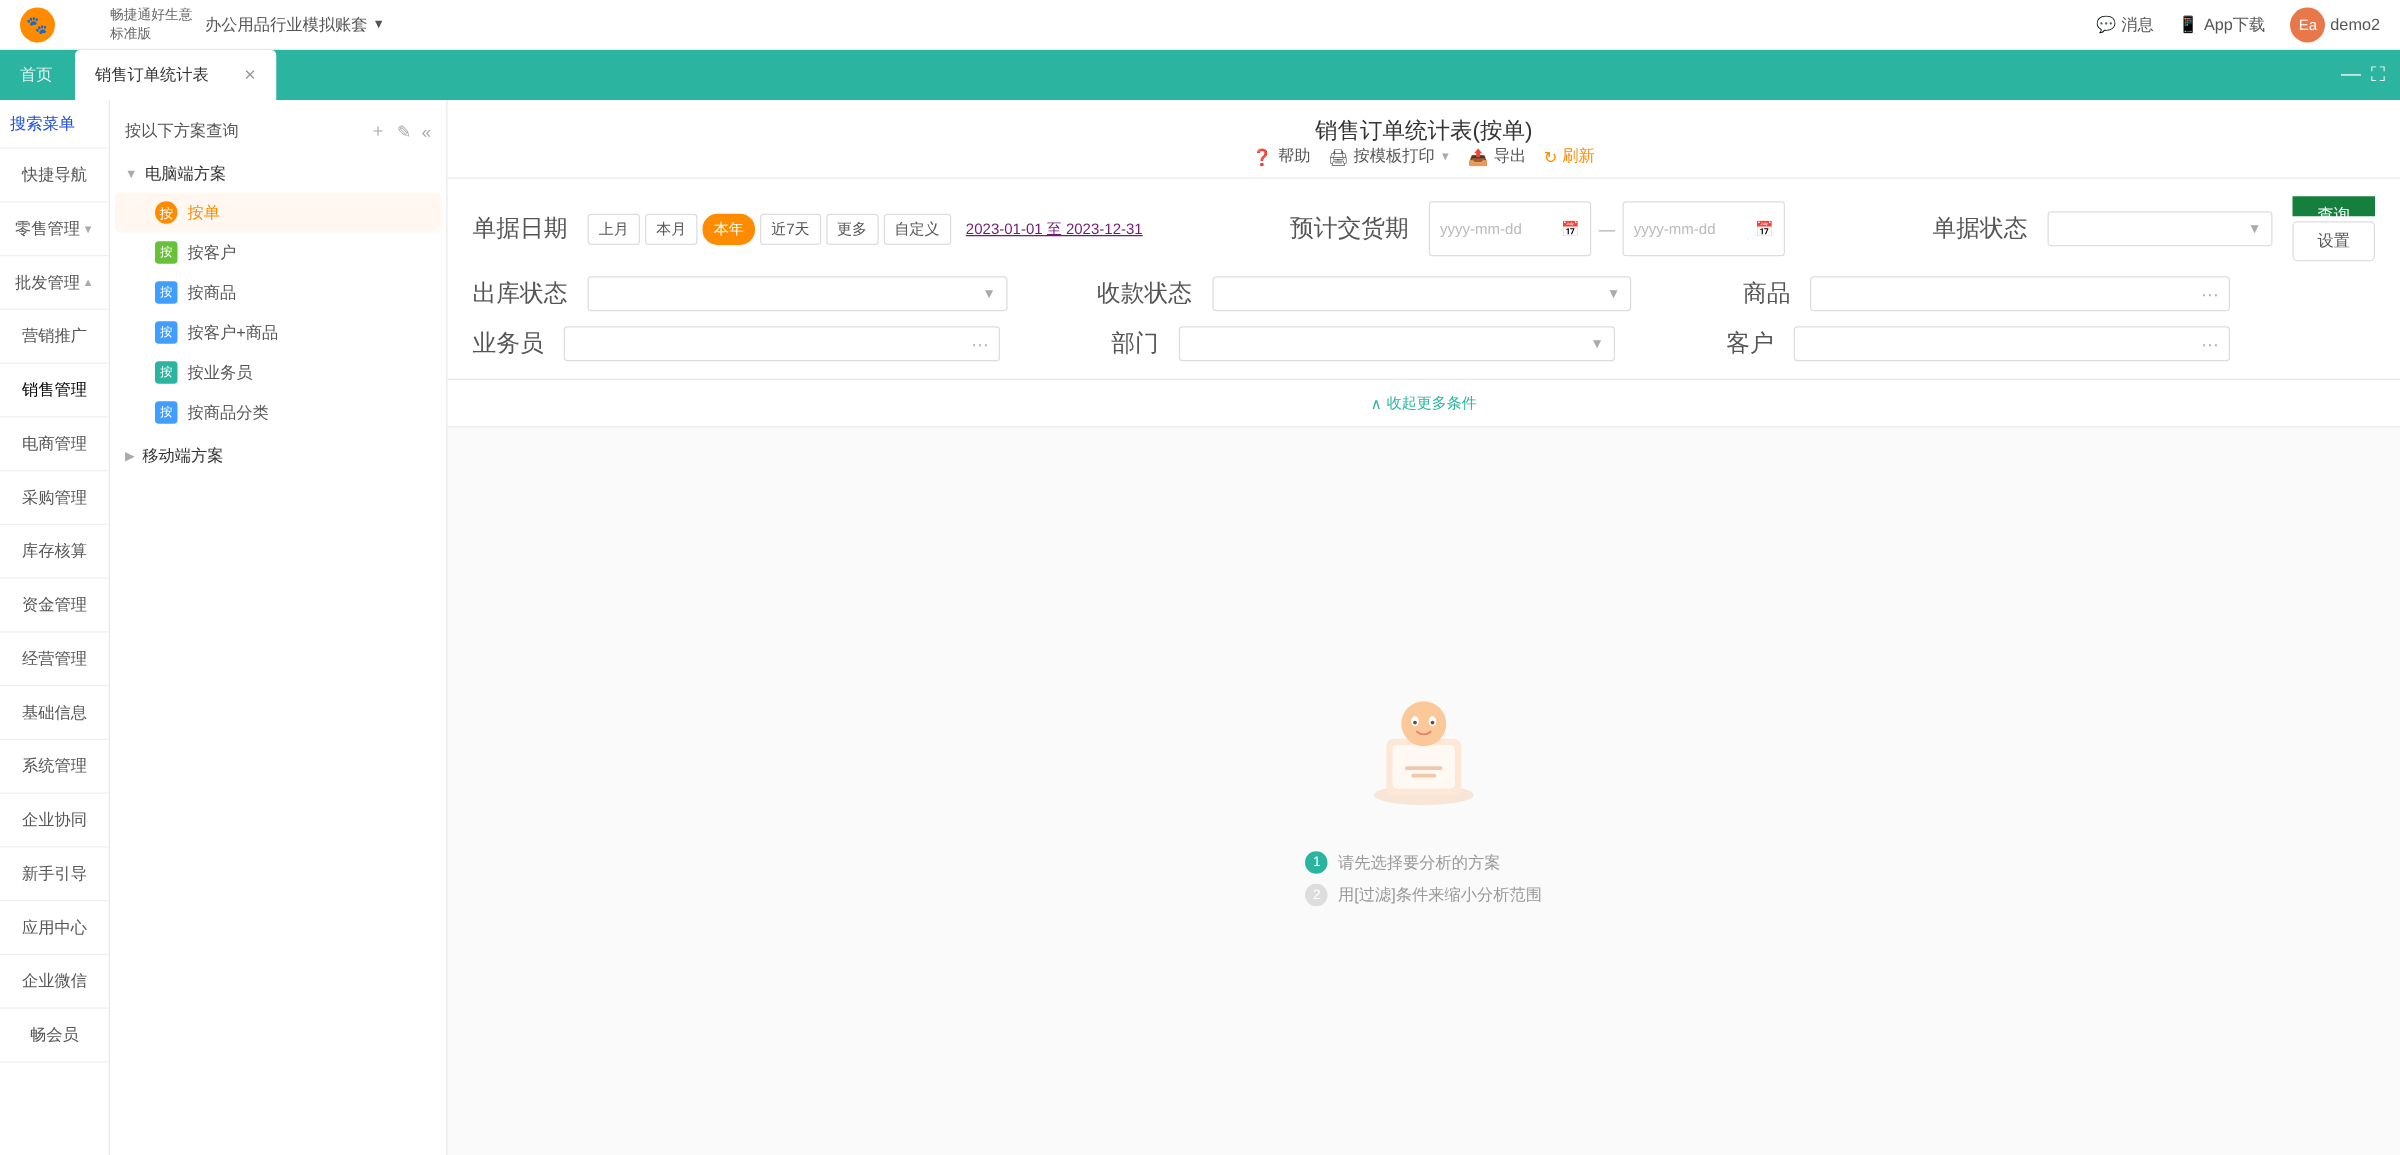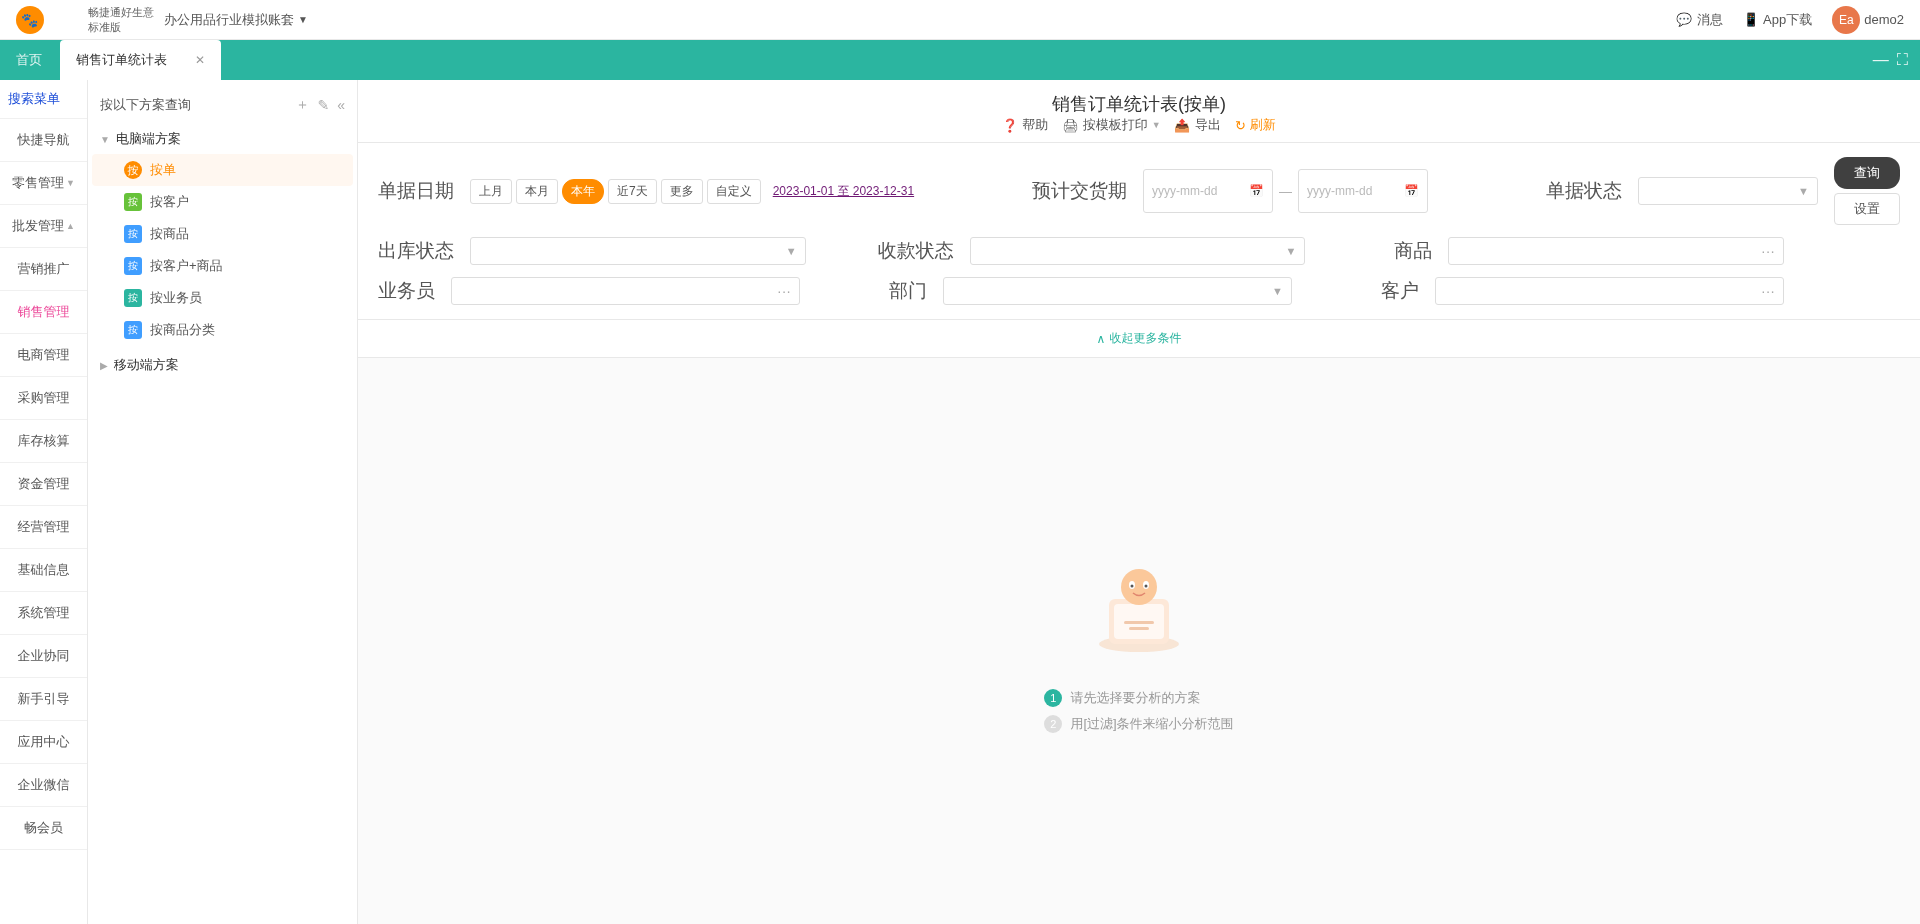--- a/index.html
+++ b/index.html
@@ -24,21 +24,21 @@
     .tab-close { color: #999; font-size: 12px; margin-left: 4px; }
     .tab-bar-actions { margin-left: auto; display: flex; align-items: center; gap: 8px; padding-right: 12px; }
     .tab-bar-btn { color: rgba(255,255,255,0.9); cursor: pointer; font-size: 16px; background: none; border: none; }
 
     
     .main-layout { display: flex; flex: 1; overflow: hidden; }
 
     
     .sidebar { width: 88px; background: #fff; border-right: 1px solid #e8e8e8; display: flex; flex-direction: column; flex-shrink: 0; }
     .sidebar-item { padding: 12px 0; text-align: center; cursor: pointer; color: #555; font-size: 13px; border-bottom: 1px solid #f0f0f0; }
-    .sidebar-item.active { color: #ec4899; font-family: Liberation Serif, serif; }
+    .sidebar-item.active { color: #000000; font-family: Liberation Serif, serif; }
     .sidebar-item.has-arrow { display: flex; align-items: center; justify-content: center; gap: 2px; }
     .sidebar-search { padding: 10px 8px; border-bottom: 1px solid #f0f0f0; text-align: left; color: #1d4ed8; font-size: 13px; cursor: pointer; }
 
     
     .left-panel { width: 270px; background: #fff; border-right: 1px solid #e8e8e8; padding: 10px 0; flex-shrink: 0; overflow-y: auto; }
     .panel-header { display: flex; align-items: center; justify-content: space-between; padding: 6px 12px 10px; }
     .panel-title { font-size: 13px; color: #555; }
     .panel-actions { display: flex; align-items: center; gap: 8px; }
     .panel-action-btn { color: #aaa; cursor: pointer; font-size: 14px; }
     .scheme-group { margin-bottom: 4px; }
@@ -69,21 +69,21 @@
     .date-btn { padding: 3px 8px; border: 1px solid #ddd; border-radius: 3px; background: #fff; color: #555; font-size: 12px; cursor: pointer; }
     .date-btn.active { background: #ff8c00; color: #fff; border-color: #ff8c00; border-radius: 12px; }
     .date-range-text { color: #701a75; font-size: 12px; margin-left: 8px; text-decoration: underline; }
     .filter-date-input { display: flex; align-items: center; gap: 6px; }
     .date-input { width: 130px; height: 44px; border: 1px solid #ddd; border-radius: 3px; padding: 0 8px; color: #999; font-size: 12px; display: flex; align-items: center; justify-content: space-between; }
     .date-sep { color: #aaa; }
     .filter-select { height: 28px; border: 1px solid #ddd; border-radius: 3px; padding: 0 8px; color: #555; font-size: 12px; min-width: 180px; display: flex; align-items: center; justify-content: space-between; flex: 1; max-width: 360px; }
     .filter-select-wide { height: 28px; border: 1px solid #ddd; border-radius: 3px; padding: 0 8px; color: #555; font-size: 12px; flex: 1; display: flex; align-items: center; justify-content: space-between; }
     .select-arrow { color: #aaa; font-size: 11px; }
     .filter-dots { color: #aaa; font-size: 14px; cursor: pointer; }
-    .action-btn-orange { background: #404040; color: #fff; border: none; border-radius: 13px; padding: 6px 20px; font-size: 13px; cursor: pointer; height: 32px; }
+    .action-btn-orange { background: #15803d; color: #fff; border: none; border-radius: 0; padding: 6px 20px; font-size: 13px; cursor: pointer; height: 16px; }
     .action-btn-white { background: #fff; color: #555; border: 1px solid #ddd; border-radius: 4px; padding: 6px 16px; font-size: 13px; cursor: pointer; height: 32px; }
 
     .collapse-bar { display: flex; align-items: center; justify-content: center; padding: 10px 0; background: #fff; cursor: pointer; color: #2bb5a0; font-size: 12px; gap: 4px; border-bottom: 1px solid #e8e8e8; }
 
     
     .empty-state { flex: 1; display: flex; flex-direction: column; align-items: center; justify-content: center; background: #fafafa; }
     .empty-illustration { width: 120px; height: 120px; margin-bottom: 20px; }
     .empty-tips { display: flex; flex-direction: column; gap: 8px; }
     .empty-tip { display: flex; align-items: center; gap: 8px; color: #999; font-size: 13px; }
     .tip-num { width: 18px; height: 18px; border-radius: 50%; background: #ddd; color: #fff; display: flex; align-items: center; justify-content: center; font-size: 11px; }

